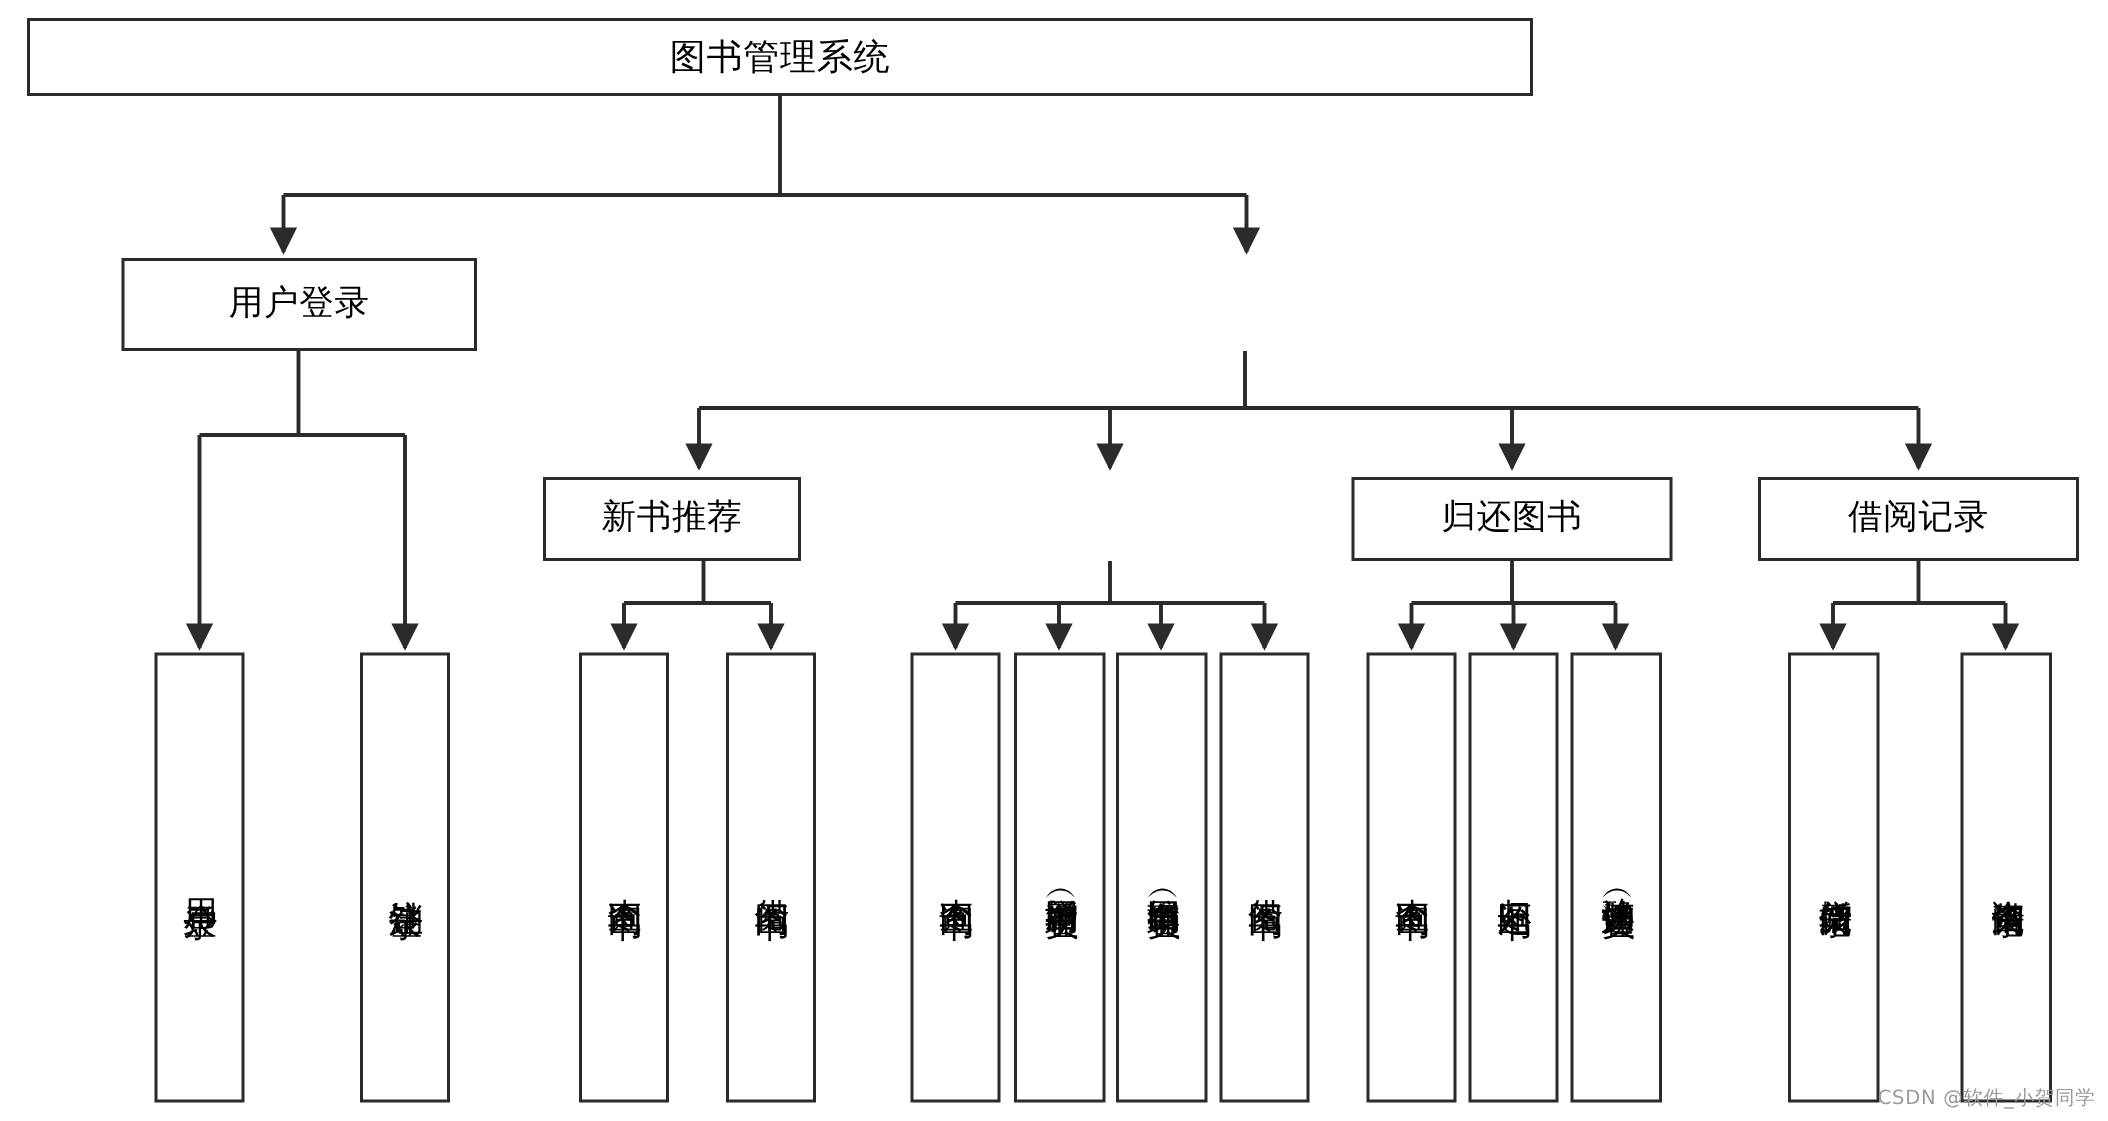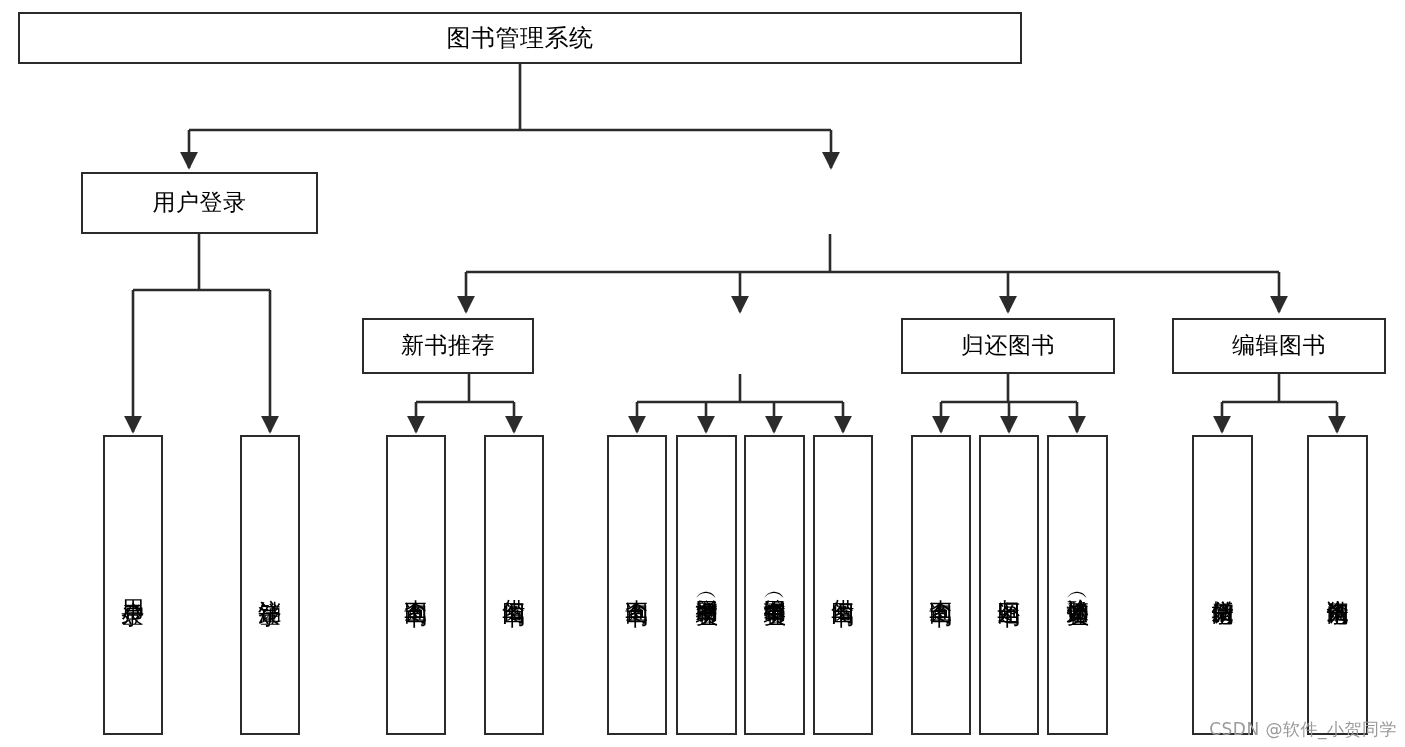--- a/index.html
+++ b/index.html
@@ -68,21 +68,21 @@
   }
   .node.vert.narrow .node-label {
     font-size: 22px;
     line-height: 1.3;
     letter-spacing: 1px;
   }
   #watermark {
     position: absolute;
     right: 8px;
     bottom: 6px;
-    font-size: 17px;
+    font-size: 13px;
     color: #9a9a9a;
     letter-spacing: 0.5px;
     z-index: 5;
     white-space: nowrap;
   }
 </style>
 </head>
 <body>
 
 <div id="diagram-canvas">
@@ -149,21 +149,21 @@
   <div class="node horiz" style="left:362px; top:318px; width:172px; height:56px;">
     <span class="node-label">新书推荐</span>
   </div>
 
 
   <div class="node horiz" style="left:901px; top:318px; width:214px; height:56px;">
     <span class="node-label">归还图书</span>
   </div>
 
   <div class="node horiz" style="left:1172px; top:318px; width:214px; height:56px;">
-    <span class="node-label">编辑图书</span>
+    <span class="node-label">借阅记录</span>
   </div>
 
   <div class="node vert" style="left:103px; top:435px; width:60px; height:300px;">
     <span class="node-label">用户登录</span>
   </div>
 
   <div class="node vert" style="left:240px; top:435px; width:60px; height:300px;">
     <span class="node-label">注销登录</span>
   </div>
 

